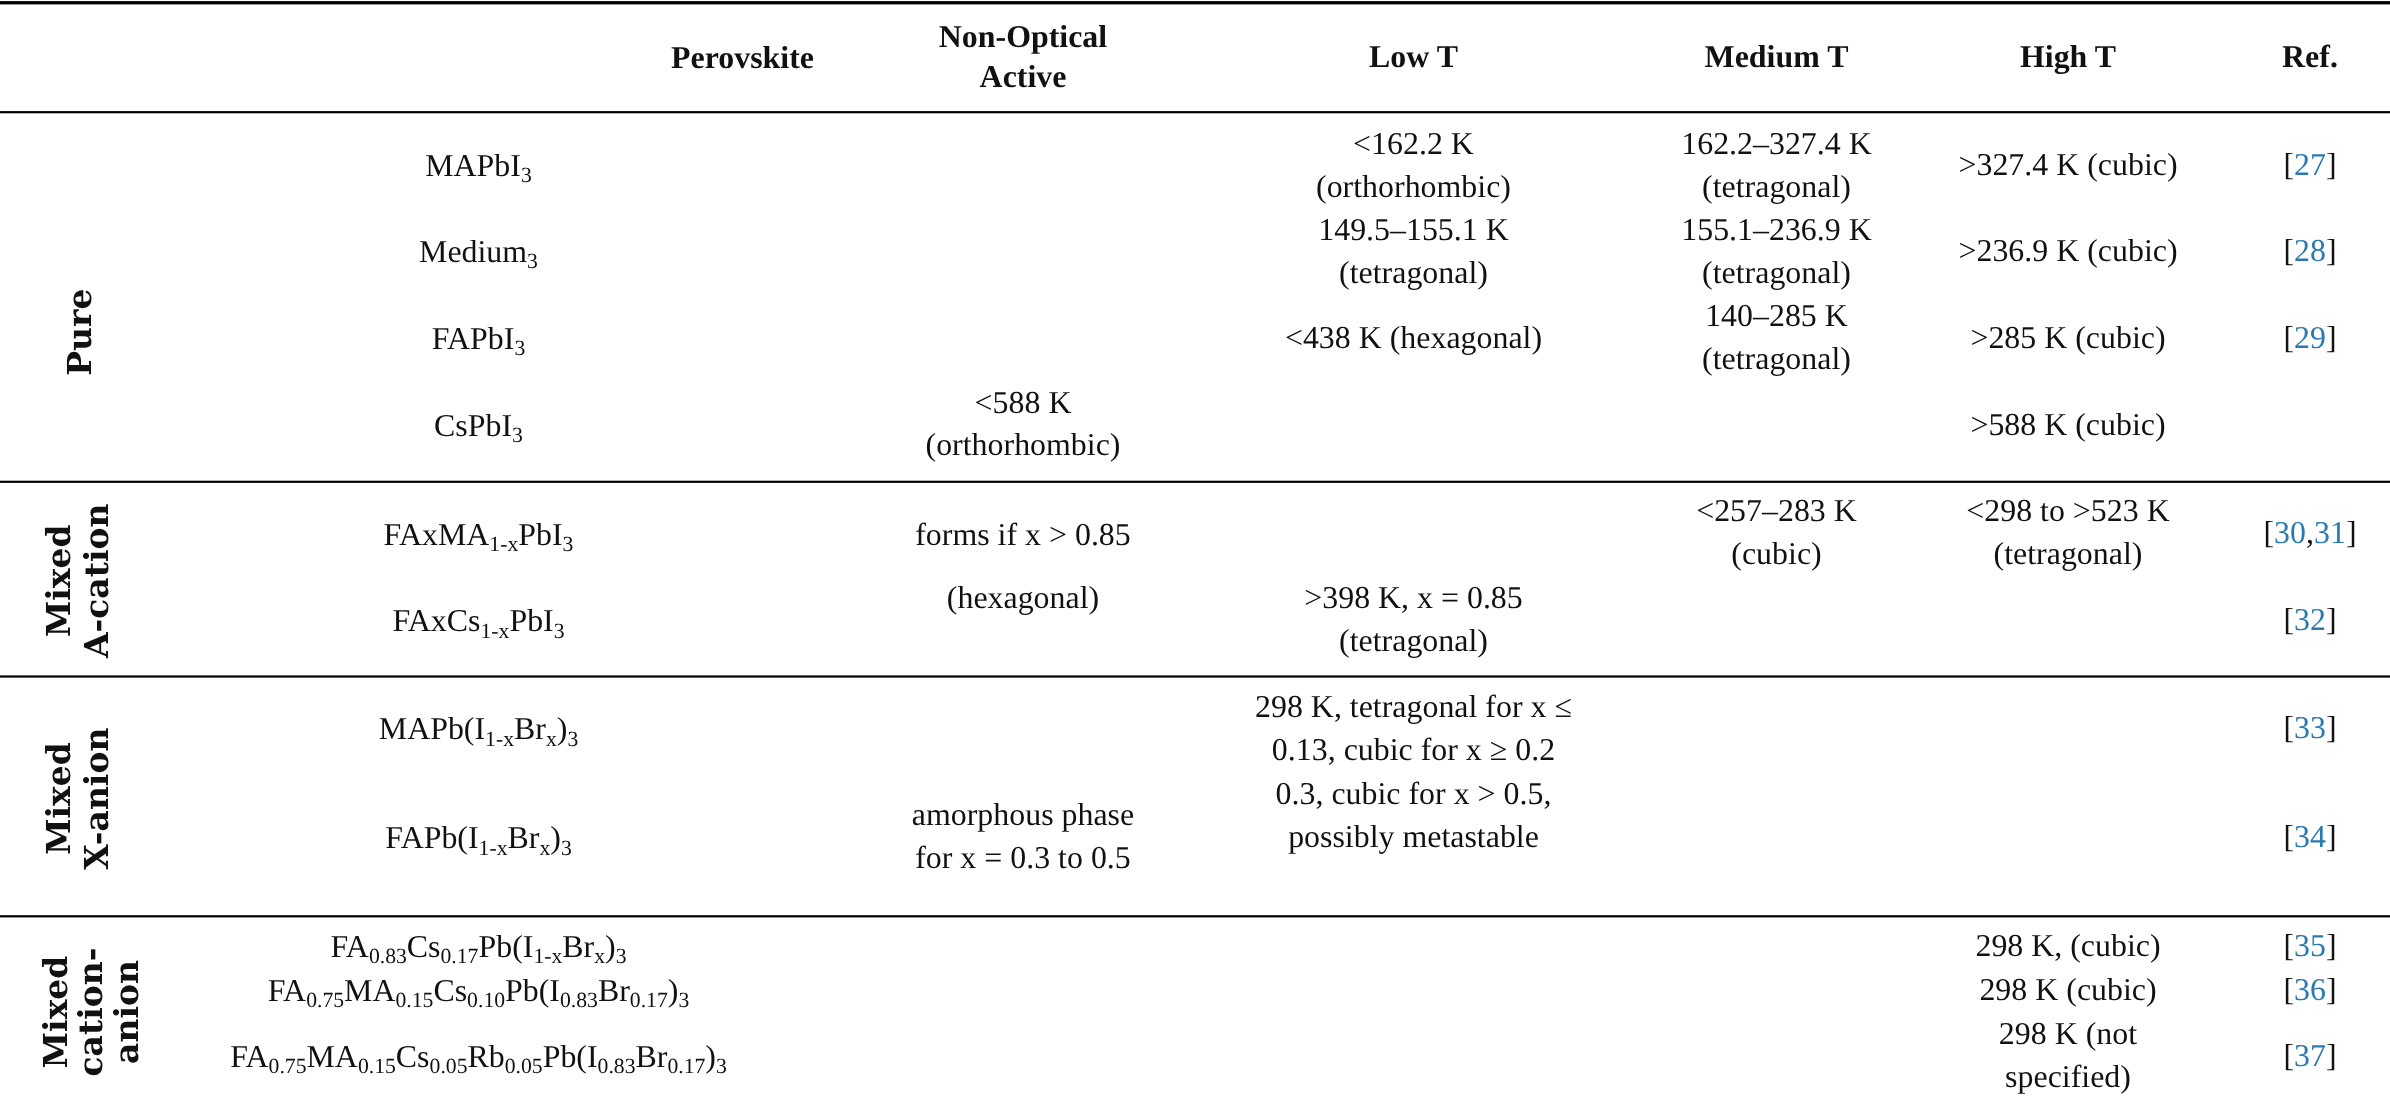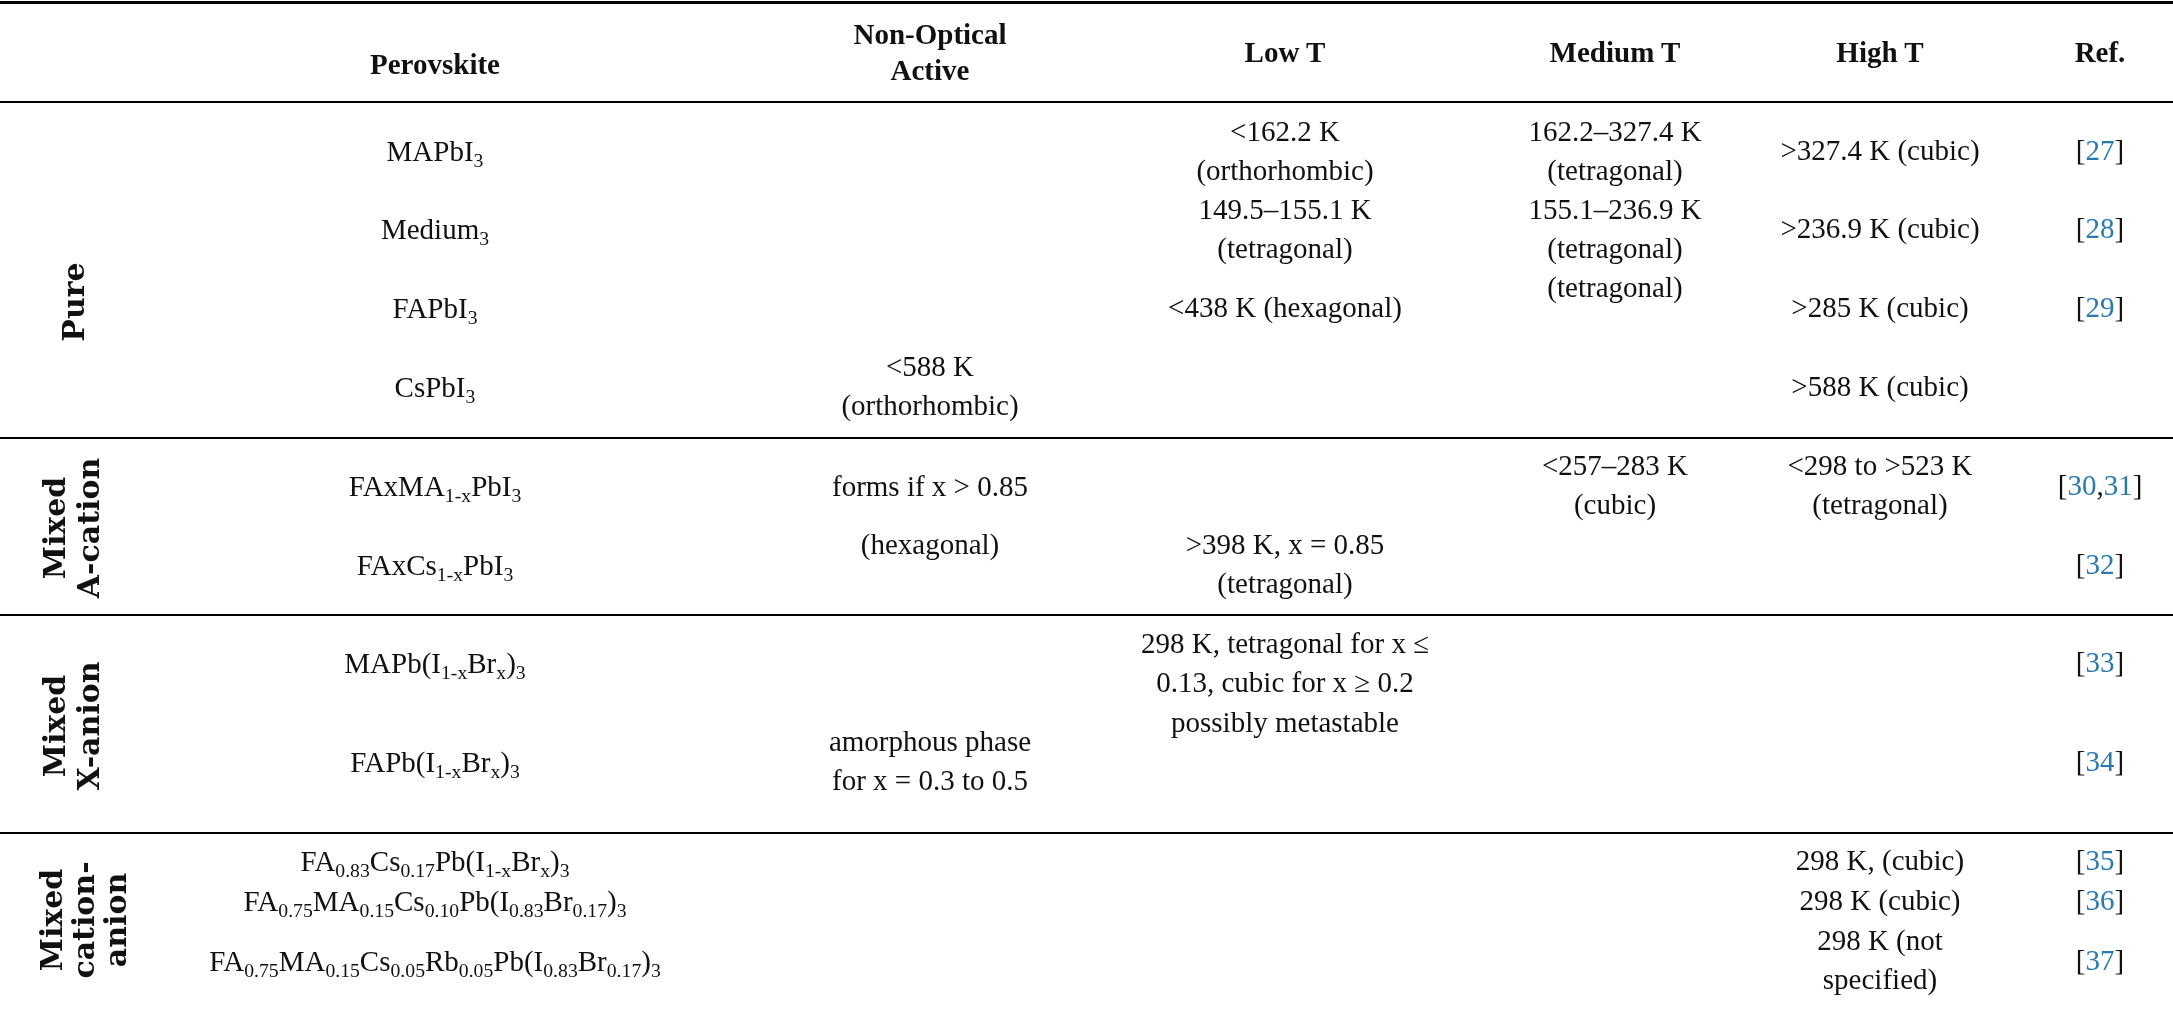--- a/index.html
+++ b/index.html
@@ -24,21 +24,21 @@
 </head>
 <body>
 
 <div class="hline" style="top:1px;height:3px;"></div>
 <div class="hline" style="top:101px;height:2px;"></div>
 <div class="hline" style="top:437px;height:2px;"></div>
 <div class="hline" style="top:614px;height:2px;"></div>
 <div class="hline" style="top:832px;height:2px;"></div>
 
 <div>
-  <div class="hdr c-perov" style="top:46px;">Perovskite</div>
+  <div class="hdr c-perov" style="top:35px;text-align:right;">Perovskite</div>
   <div class="hdr c-nonopt" style="top:16px;">
     <div>Non-Optical</div>
     <div>Active</div>
   </div>
   <div class="hdr c-low" style="top:34px;">Low T</div>
   <div class="hdr c-med" style="top:34px;">Medium T</div>
   <div class="hdr c-high" style="top:34px;">High T</div>
   <div class="hdr c-ref" style="top:34px;">Ref.</div>
 </div>
 
@@ -84,20 +84,21 @@
       <div>(tetragonal)</div>
     </div>
   <div class="cell c-high" style="top:209px;">&gt;236.9 K (cubic)</div>
   <div class="ref c-ref" style="top:209px;"><span>[</span><a>28</a><span>]</span></div>
 </div>
 
 <div>
   <div class="cell c-perov" style="top:289px;"><span>FAPbI</span><sub>3</sub></div>
   <div class="cell c-low" style="top:288px;">&lt;438 K (hexagonal)</div>
   <div class="cell c-med" style="top:268px;">
+      <div>140–285 K</div>
       <div>(tetragonal)</div>
     </div>
   <div class="cell c-high" style="top:288px;">&gt;285 K (cubic)</div>
   <div class="ref c-ref" style="top:288px;"><span>[</span><a>29</a><span>]</span></div>
 </div>
 
 <div>
   <div class="cell c-perov" style="top:368px;"><span>CsPbI</span><sub>3</sub></div>
   <div class="cell c-nonopt" style="top:347px;">
       <div>&lt;588 K</div>
@@ -141,20 +142,21 @@
   <div class="ref c-ref" style="top:643px;"><span>[</span><a>33</a><span>]</span></div>
 </div>
 
 <div>
   <div class="cell c-perov" style="top:743px;"><span>FAPb(I</span><sub>1-x</sub><span>Br</span><sub>x</sub><span>)</span><sub>3</sub></div>
   <div class="cell c-nonopt" style="top:722px;">
       <div>amorphous phase</div>
       <div>for x = 0.3 to 0.5</div>
     </div>
   <div class="cell c-low" style="top:703px;">
+      <div>0.3, cubic for x &gt; 0.5,</div>
       <div>possibly metastable</div>
     </div>
   <div class="ref c-ref" style="top:742px;"><span>[</span><a>34</a><span>]</span></div>
 </div>
 
 <div>
   <div class="cell c-perov" style="top:842px;"><span>FA</span><sub>0.83</sub><span>Cs</span><sub>0.17</sub><span>Pb(I</span><sub>1-x</sub><span>Br</span><sub>x</sub><span>)</span><sub>3</sub></div>
   <div class="cell c-high" style="top:841px;">298 K, (cubic)</div>
   <div class="ref c-ref" style="top:841px;"><span>[</span><a>35</a><span>]</span></div>
 </div>

